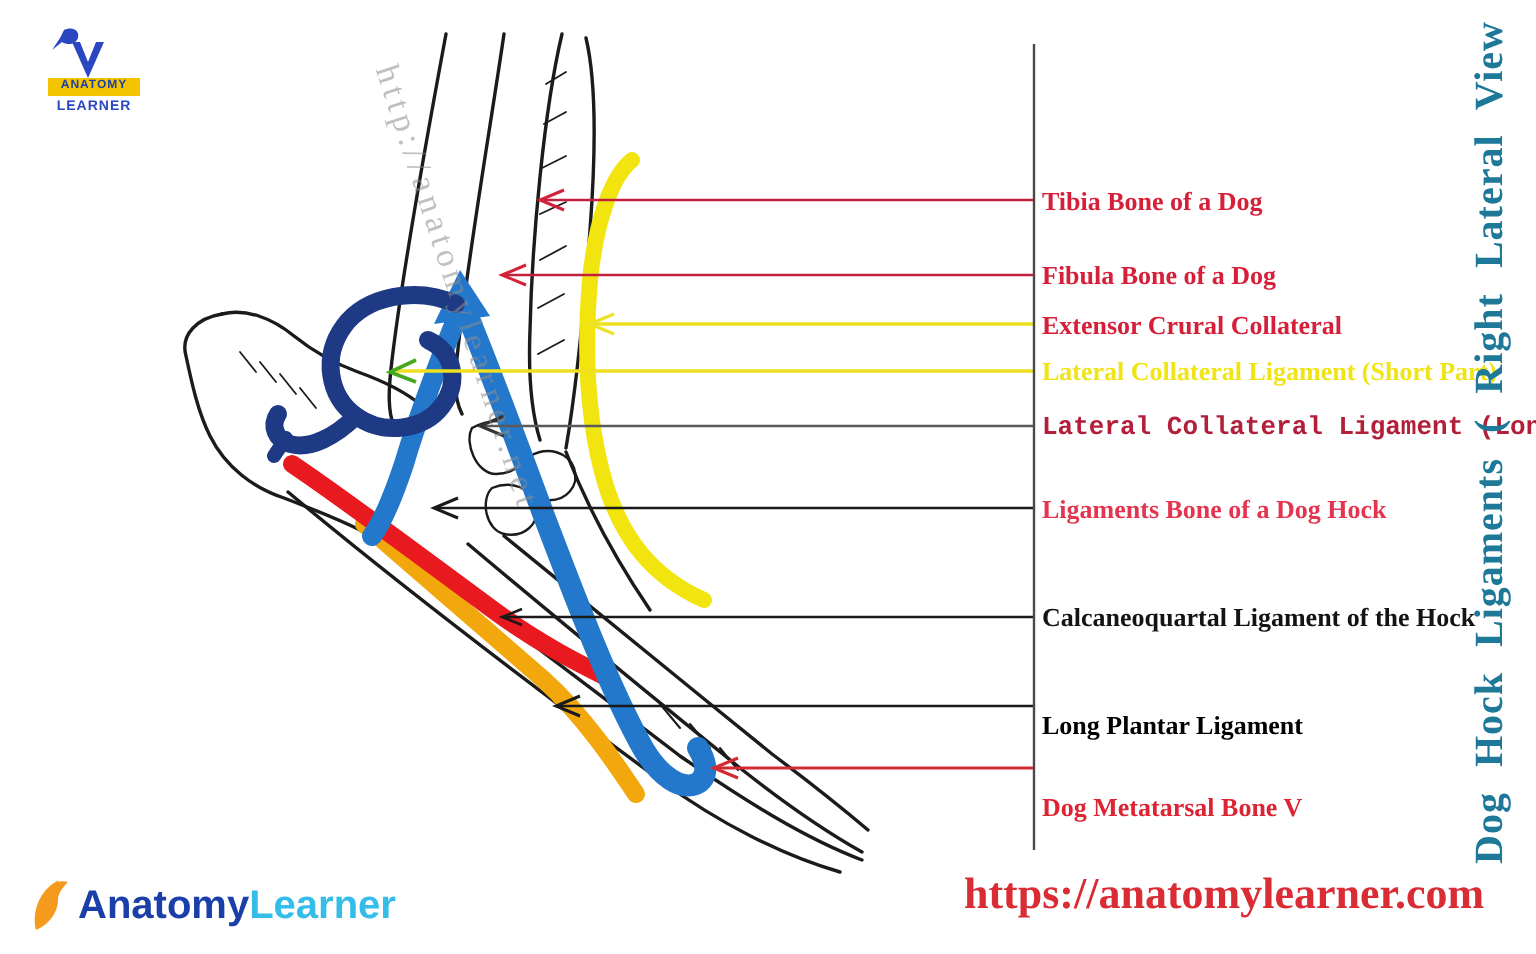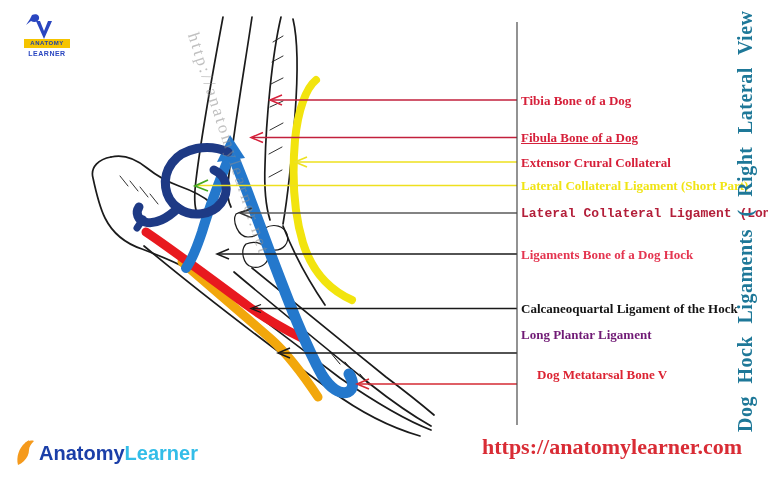--- a/index.html
+++ b/index.html
@@ -141,28 +141,28 @@
       <path d="M369,379 L357,384 L369,389" stroke-width="1.6" stroke="#d42a33"></path>
     </g>
   </g>
 
   <line x1="517" y1="22" x2="517" y2="425" stroke-width="1.2" stroke="#4a4a4a"></line>
 </svg>
 
 <div id="watermark">http://anatomylearner.net</div>
 
 <div class="lbl" style="top: 93px; color: rgb(214, 32, 58);">Tibia Bone of a Dog</div>
-<div class="lbl" style="top: 130px; color: rgb(214, 32, 58); text-decoration: underline;">Fibula Bone of a Dog</div>
+<div class="lbl" style="top: 130px; color: rgb(214, 32, 58);">Fibula Bone of a Dog</div>
 <div class="lbl" style="top: 154.5px; color: rgb(214, 32, 58);">Extensor Crural Collateral</div>
 <div class="lbl" style="top: 178px; color: rgb(240, 228, 20); text-align: right;">Lateral Collateral Ligament (Short Part)</div>
 <div class="lbl" style="top: 205.5px; color: rgb(179, 31, 58); font-family: Liberation Mono, monospace;">Lateral Collateral Ligament (Long Part)</div>
 <div class="lbl" style="top: 246.5px; color: rgb(228, 53, 80);">Ligaments Bone of a Dog Hock</div>
 <div class="lbl" style="top: 301px; color: rgb(20, 20, 20);">Calcaneoquartal  Ligament of the  Hock</div>
-<div class="lbl" style="top: 327px; color: #701a75;">Long  Plantar Ligament</div>
-<div class="lbl" style="top: 367px; color: rgb(220, 36, 51); margin-left: 16px;">Dog Metatarsal Bone  V</div>
+<div class="lbl" style="top: 355px; color: #000000;">Long  Plantar Ligament</div>
+<div class="lbl" style="top: 396px; color: rgb(220, 36, 51);">Dog Metatarsal Bone  V</div>
 
 <div id="vertical-title" style="color: rgb(30, 120, 152);">Dog  Hock  Ligaments ( Right  Lateral  View )</div>
 
 <div id="site-url">https://anatomylearner.com</div>
 
 <div id="logo-top">
   <svg width="50" height="28" viewBox="0 0 50 28">
     <path d="M10,2 C14,0 18,2 17,6 C16,9 12,10 9,8 L4,12 L8,6 Z" fill="#2a46c0"></path>
     <path d="M14,8 L22,26 L30,8 L26,8 L22,18 L18,8 Z" fill="#2a46c0"></path>
   </svg>

